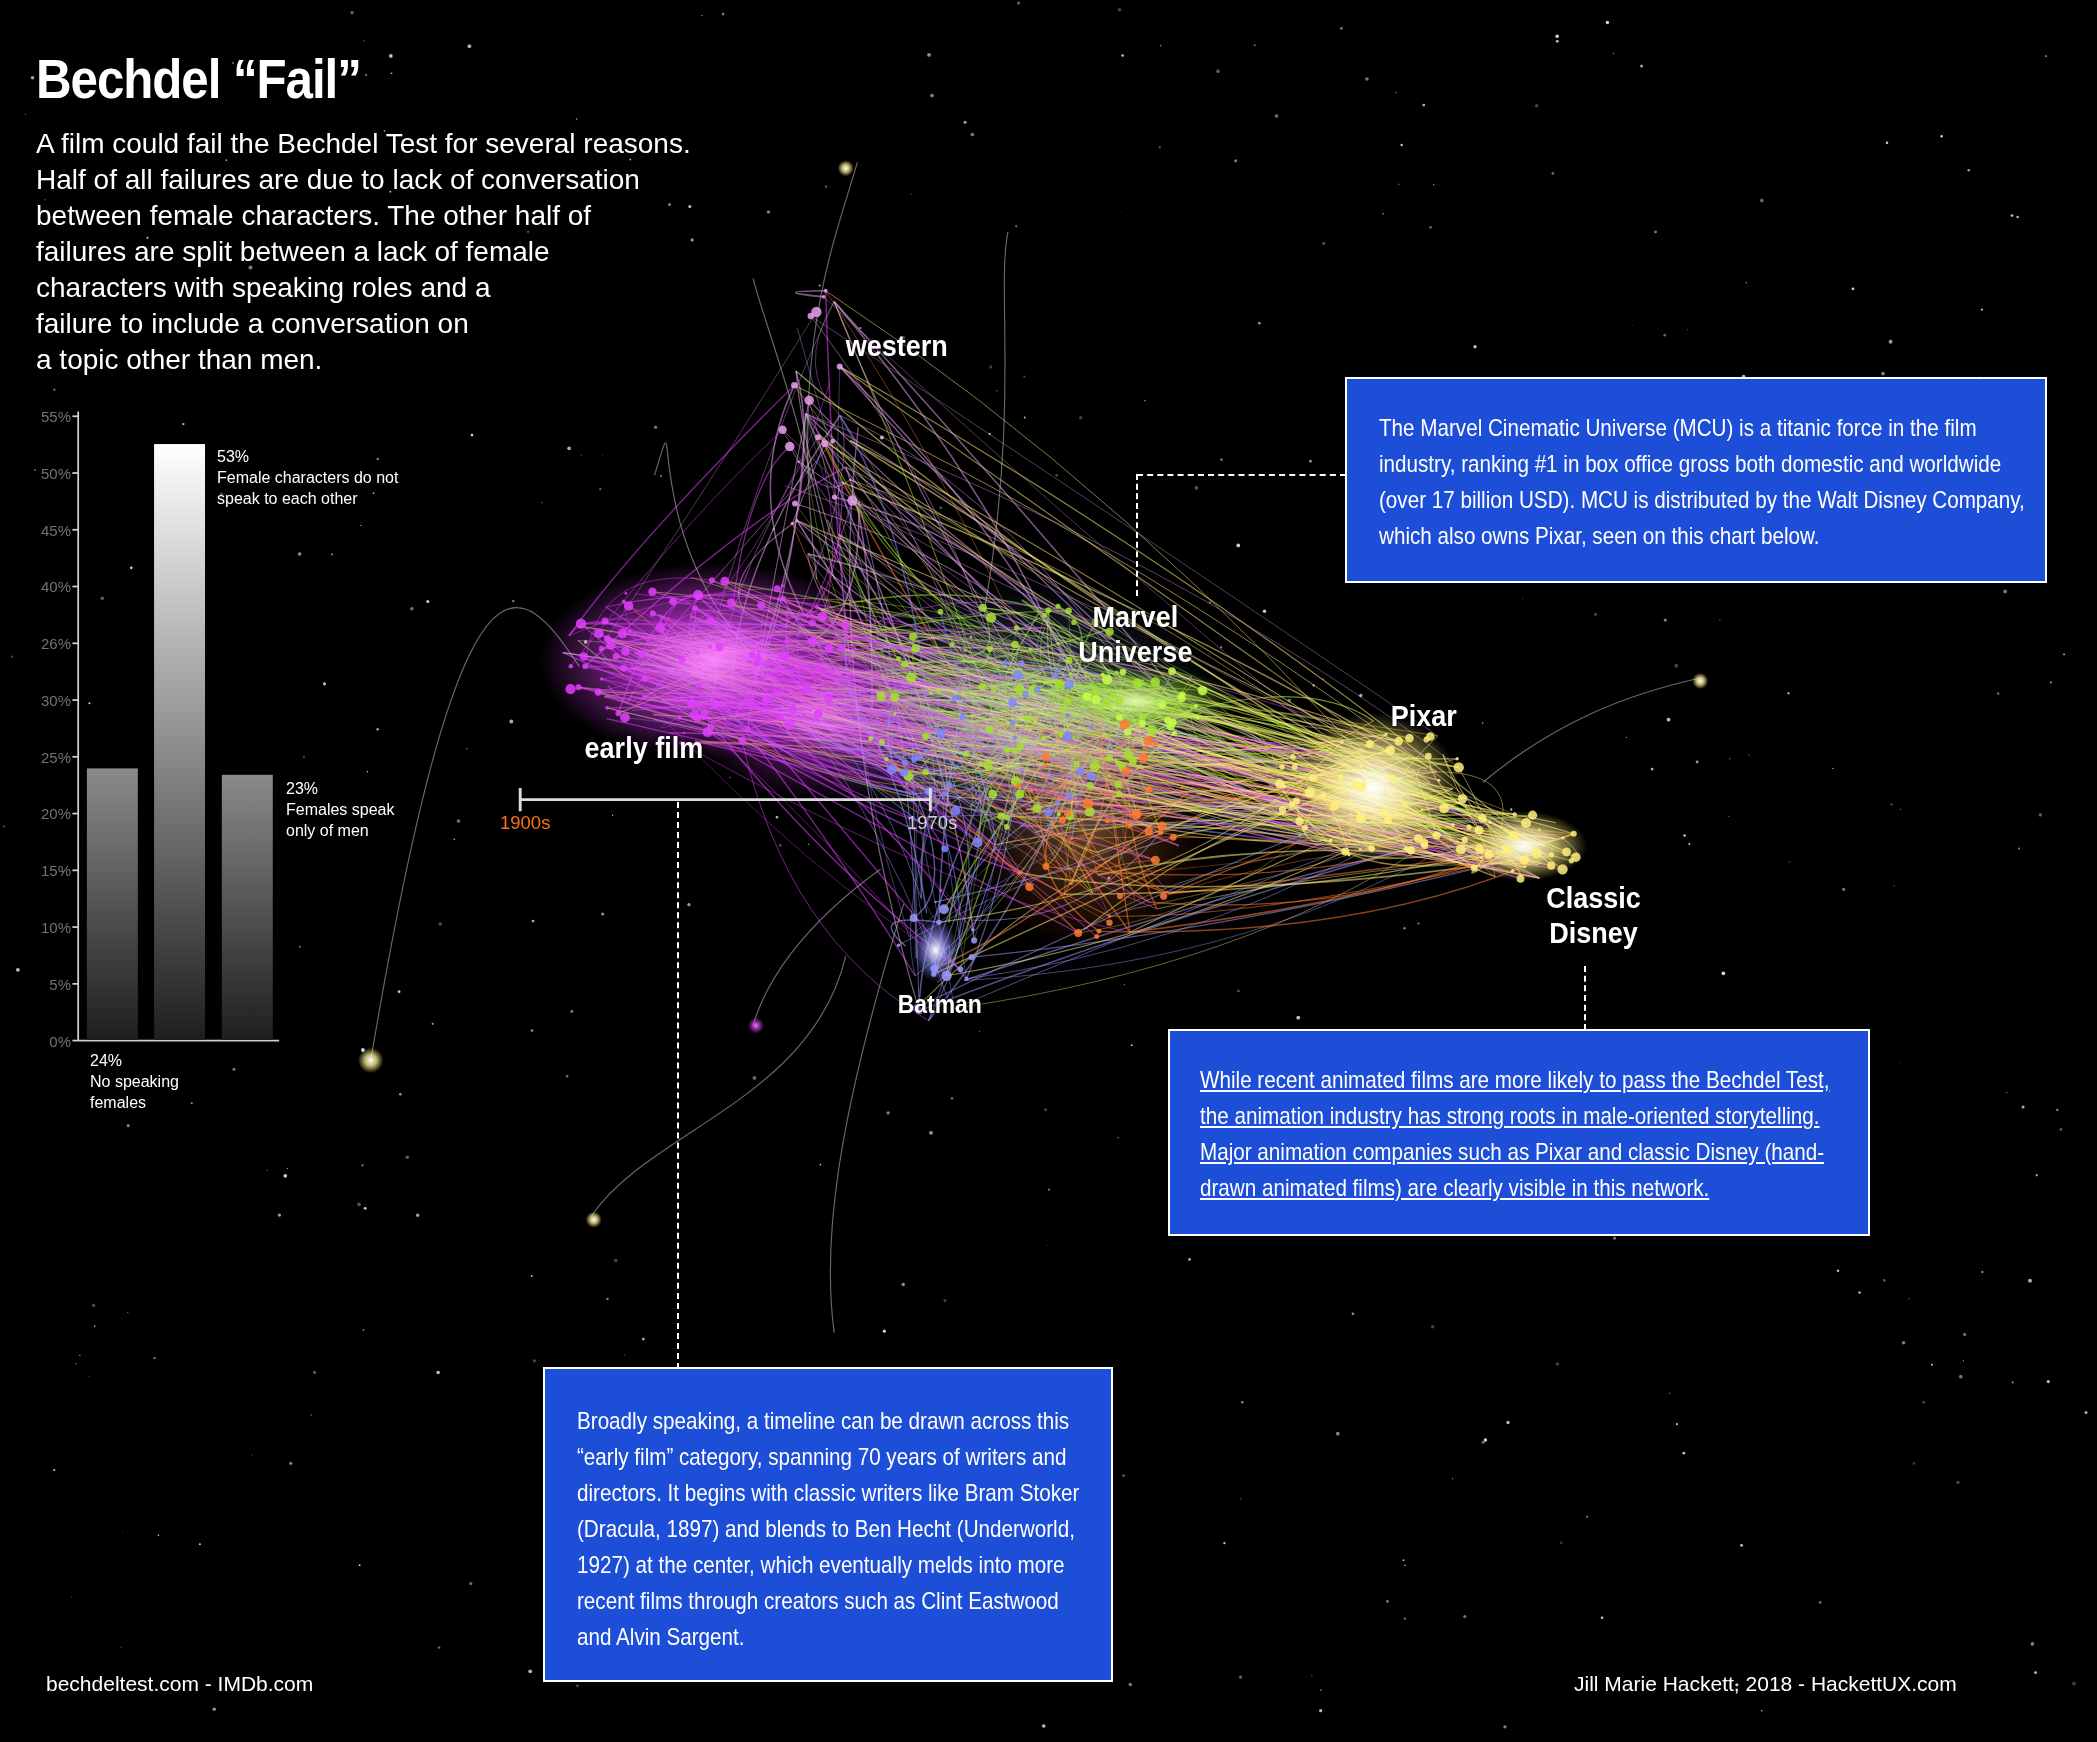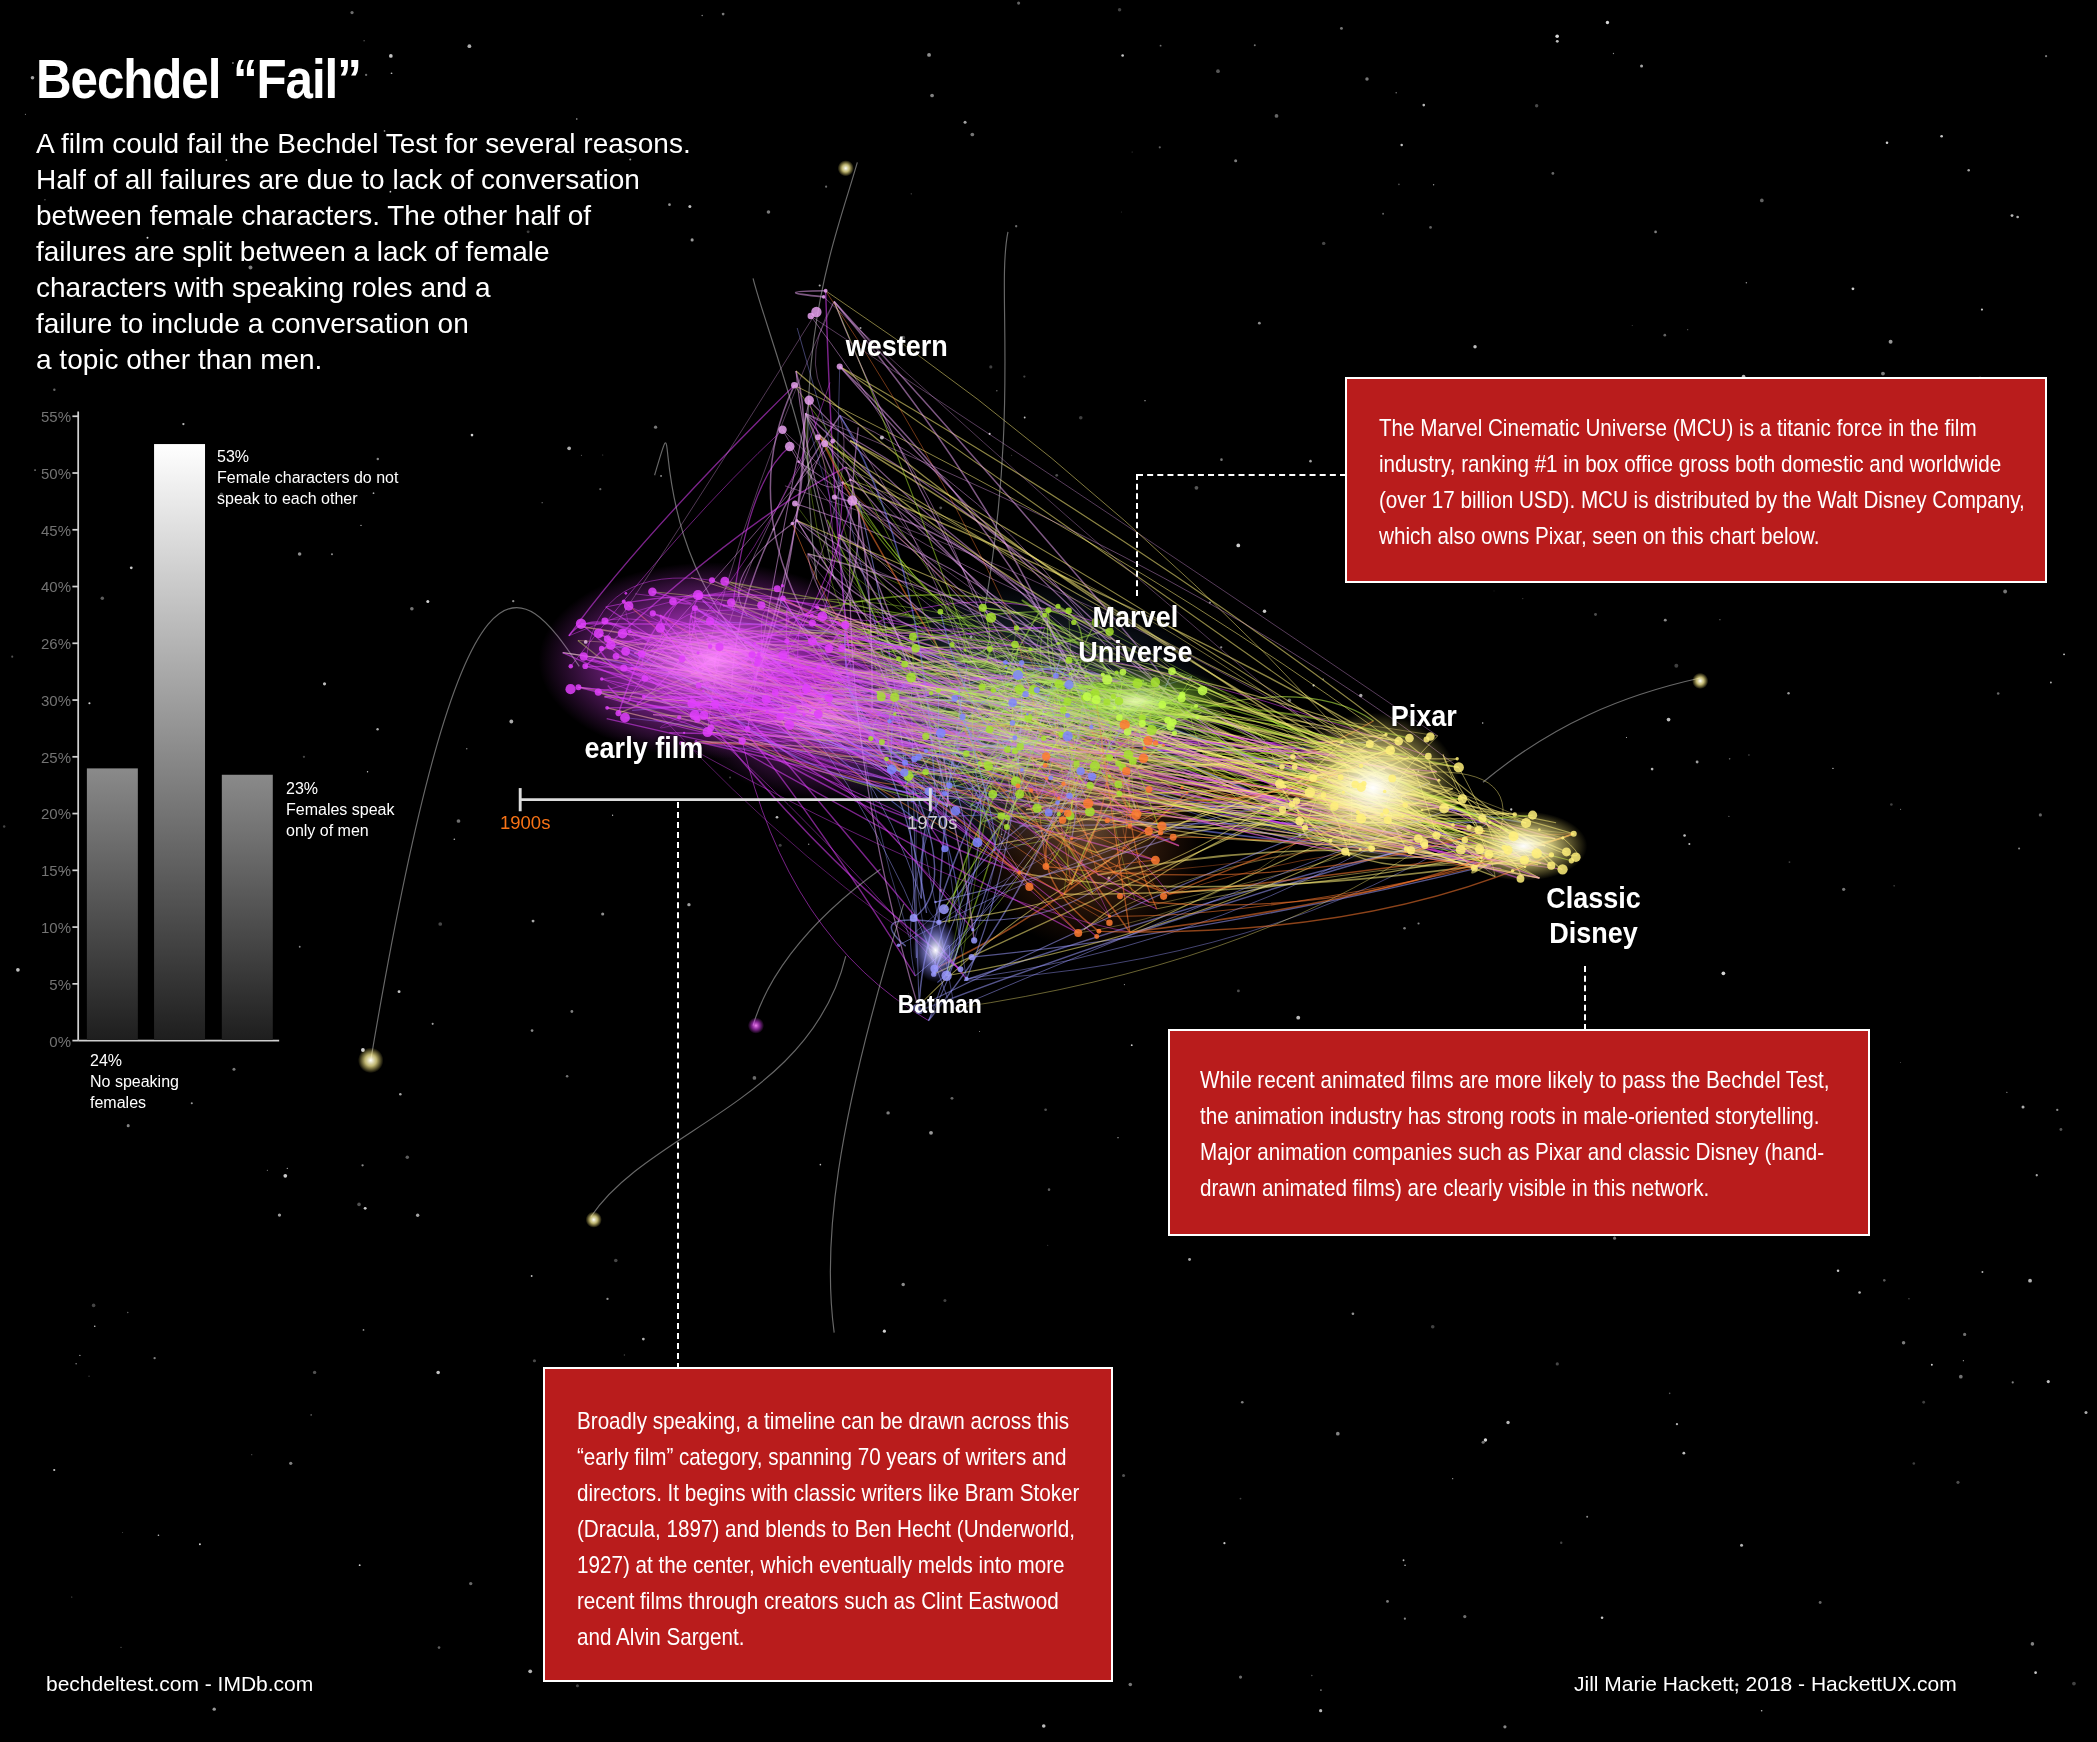--- a/index.html
+++ b/index.html
@@ -7,21 +7,21 @@
          font-family:"Liberation Sans", "DejaVu Sans", sans-serif; }
   .abs { position:absolute; }
   #stars, #network { position:absolute; left:0; top:0; }
   .title { left:36px; top:46px; font-size:56px; font-weight:bold; letter-spacing:-1.2px; transform:scaleX(0.88); transform-origin:left top; white-space:nowrap; }
   .intro { left:36px; top:126px; width:695px; font-size:28px; line-height:36px; }
   .intro b { font-weight:normal; }
   .ytick { position:absolute; right:0; font-size:15px; color:#737373; transform:translateY(-50%);margin-left:18px; }
   .bar-label { position:absolute; font-size:16px; line-height:21px; color:#fff; }
   .bar-label .pct { font-weight:normal; }
   .cluster-label { position:absolute; font-size:30px; font-weight:bold; color:#fff; text-align:center; line-height:35px; white-space:nowrap; transform:scaleX(0.9); text-shadow:0 0 4.6px #000; }
-  .note-box { position:absolute; border:2.9px solid #fff; background:#b91c1c; box-sizing:border-box; font-size:24px; line-height:36px; color:#fff; }
+  .note-box { position:absolute; border:2.9px solid #fff; background:#1d4ed8; box-sizing:border-box; font-size:24px; line-height:36px; color:#fff; }
   .note-box p { margin:0; transform:scaleX(0.86); transform-origin:left top; width:116%; }
   .dash-v { position:absolute; width:0; border-left:2.3px dashed #fff; }
   .dash-h { position:absolute; height:0; border-top:2.3px dashed #fff; }
   .timeline { position:absolute; }
   .footer { position:absolute; top:1672px; font-size:21px; color:#fff; white-space:nowrap; }
 </style>
 </head>
 <body>
 
 <svg id="stars" width="2097" height="1743" viewBox="0 0 3620 3008">
@@ -1928,21 +1928,21 @@
 <div class="dash-v" style="left:1584px;top:966px;height:64px;"></div>
 <div class="dash-v" style="left:677px;top:802px;height:567px;"></div>
 
 <div class="note-box" style="left:1345px;top:377px;width:702px;height:206px;padding:31px 0 0 32px;">
   <p>The Marvel Cinematic Universe (MCU) is a titanic force in the film</p>
   <p>industry, ranking #1 in box office gross both domestic and worldwide</p>
   <p>(over 17 billion USD). MCU is distributed by the Walt Disney Company,</p>
   <p>which also owns Pixar, seen on this chart below.</p>
 </div>
 
-<div class="note-box" style="left:1168px;top:1029px;width:702px;height:207px;padding:31px 0 16px 30px;">
+<div class="note-box" style="left:1168px;top:1029px;width:702px;height:207px;padding:31px 0 16px 30px;text-decoration:underline;">
   <p>While recent animated films are more likely to pass the Bechdel Test,</p>
   <p>the animation industry has strong roots in male-oriented storytelling.</p>
   <p>Major animation companies such as Pixar and classic Disney (hand-</p>
   <p>drawn animated films) are clearly visible in this network.</p>
 </div>
 
 <div class="note-box" style="left:543px;top:1367px;width:570px;height:315px;padding:34px 0 4px 32px;">
   <p>Broadly speaking, a timeline can be drawn across this</p>
   <p>“early film” category, spanning 70 years of writers and</p>
   <p>directors. It begins with classic writers like Bram Stoker</p>

